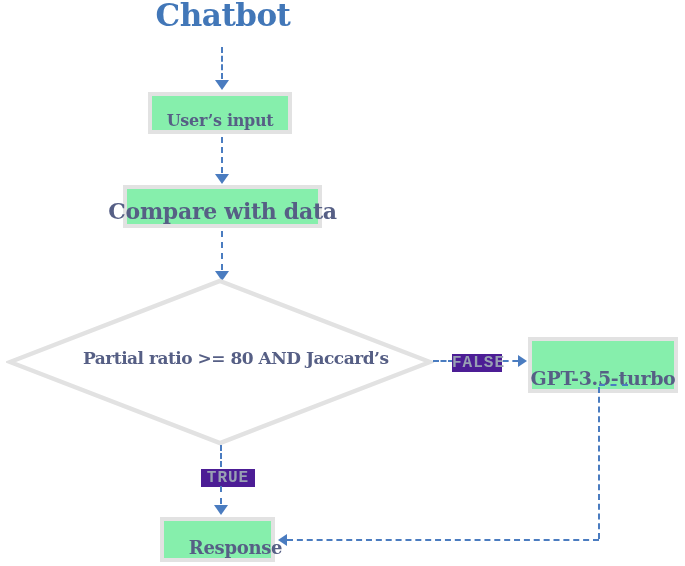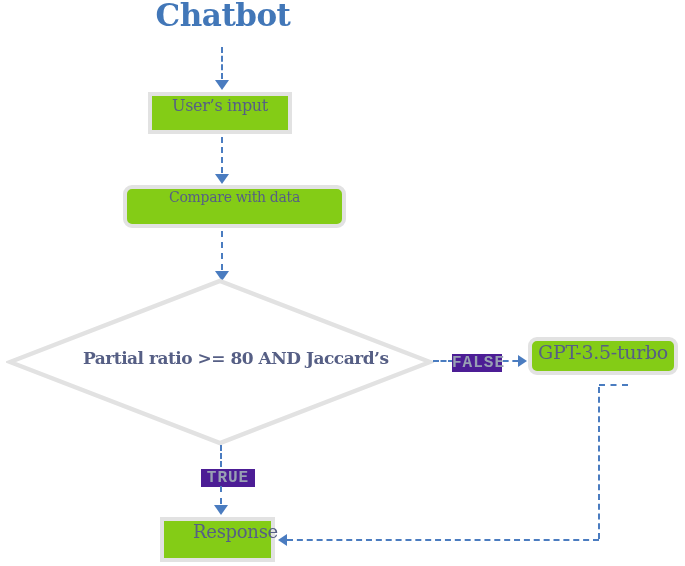--- a/index.html
+++ b/index.html
@@ -16,33 +16,33 @@
     left: 0; top: -3px; width: 446px;
     text-align: center;
     font-size: 31px;
     font-weight: bold;
     letter-spacing: -0.5px;
     color: var(--title-blue, #4277b8);
   }
   .node {
     position: absolute;
     box-sizing: border-box;
-    background: #84cc16;
+    background: #86efac;
     border: 4px solid var(--node-border, #e2e2e2);
     display: flex;
-    align-items: flex-start;
+    align-items: flex-end;
     justify-content: center;
-    font-weight: normal;
+    font-weight: bold;
     color: var(--node-text, #565f85);
     letter-spacing: -0.3px;
     white-space: nowrap;
   }
   .node-user-input { left: 148px; top: 92px;  width: 144px; height: 42px; font-size: 16px; }
-  .node-compare    { left: 123px; top: 185px; width: 223px; height: 43px; font-size: 14px; border-radius: 9px; }
-  .node-gpt        { left: 528px; top: 337px; width: 150px; height: 38px; font-size: 19px; border-radius: 9px; }
+  .node-compare    { left: 123px; top: 185px; width: 199px; height: 43px; font-size: 22px; }
+  .node-gpt        { left: 528px; top: 337px; width: 150px; height: 56px; font-size: 19px; }
   .node-response   { left: 160px; top: 517px; width: 115px; height: 45px; font-size: 18px; padding-left: 36px; }
 
   .diamond { position: absolute; left: 6px; top: 277px; width: 428px; height: 170px; }
   .diamond polygon { fill: #ffffff; stroke: var(--node-border, #e2e2e2); stroke-width: 4.5; }
   .decision-text {
     position: absolute;
     left: 83px; top: 340px;
     font-size: 17px;
     line-height: 20px;
     font-weight: bold;

